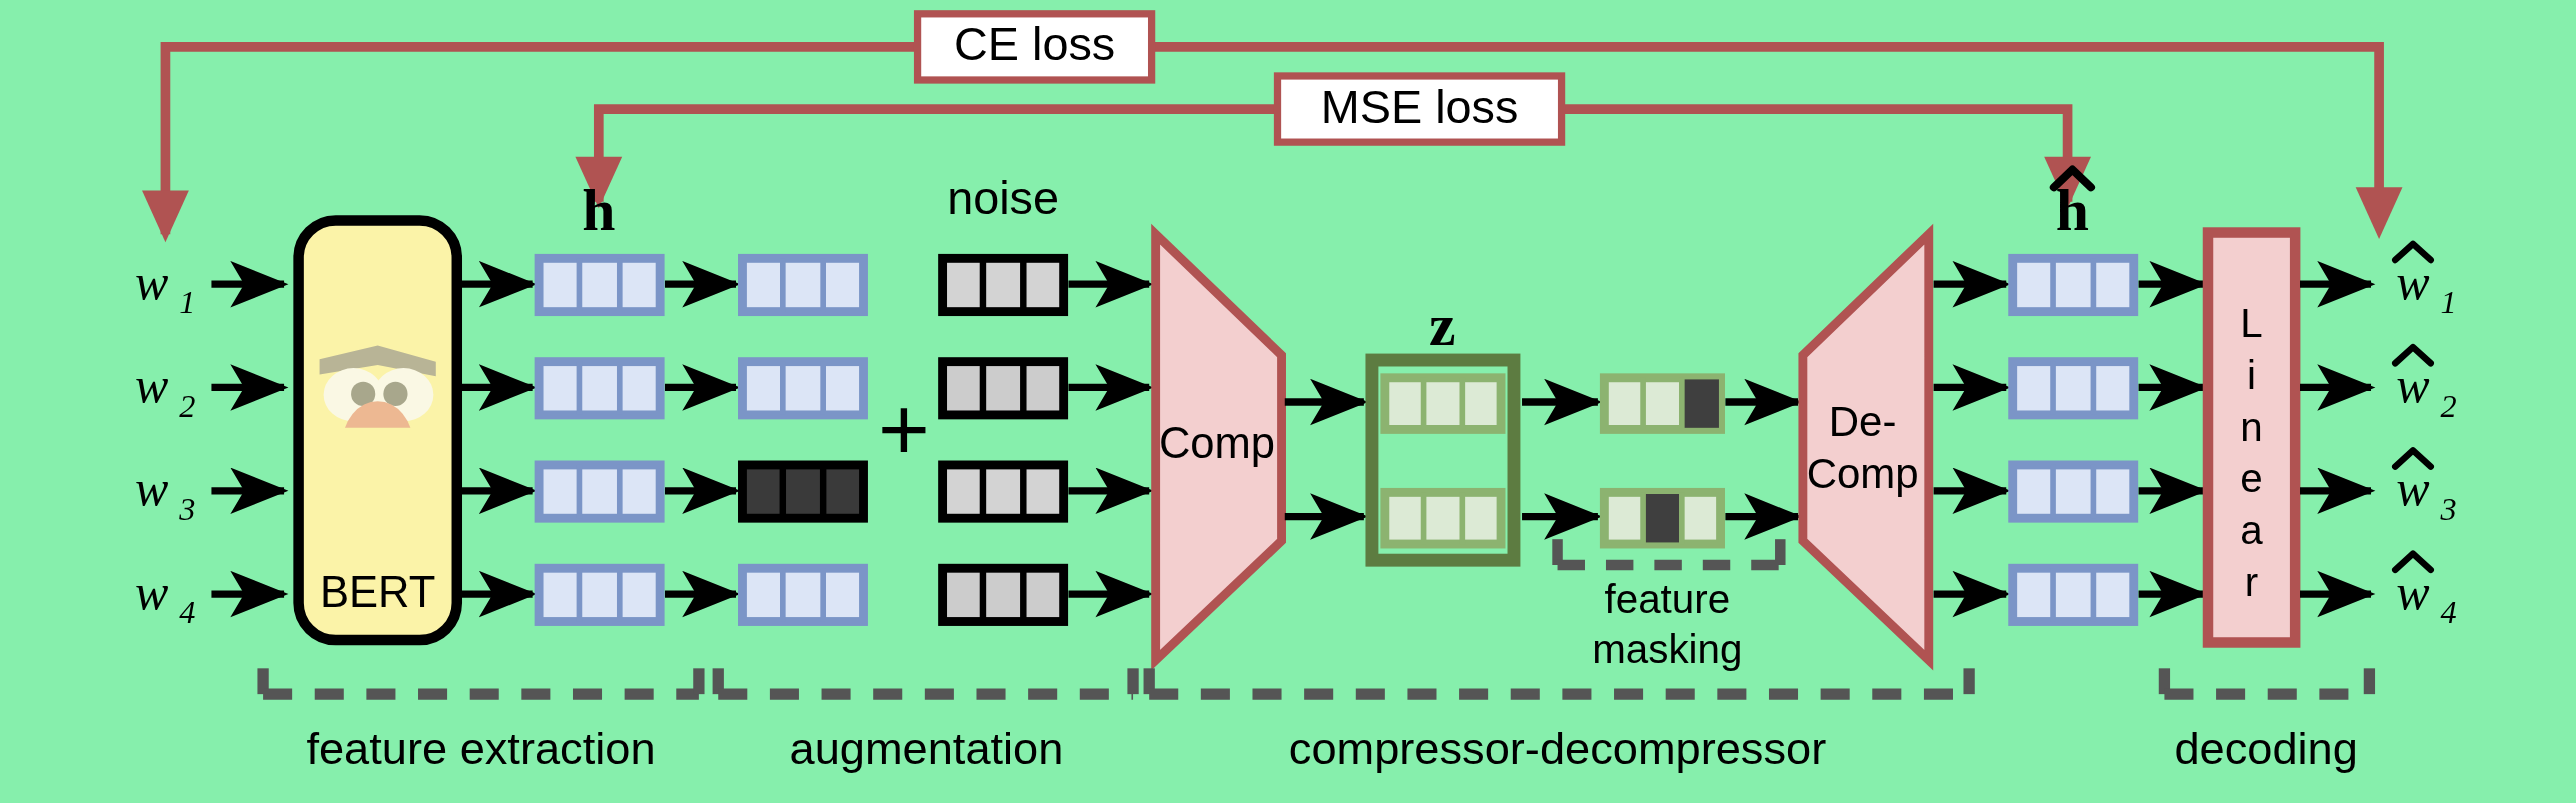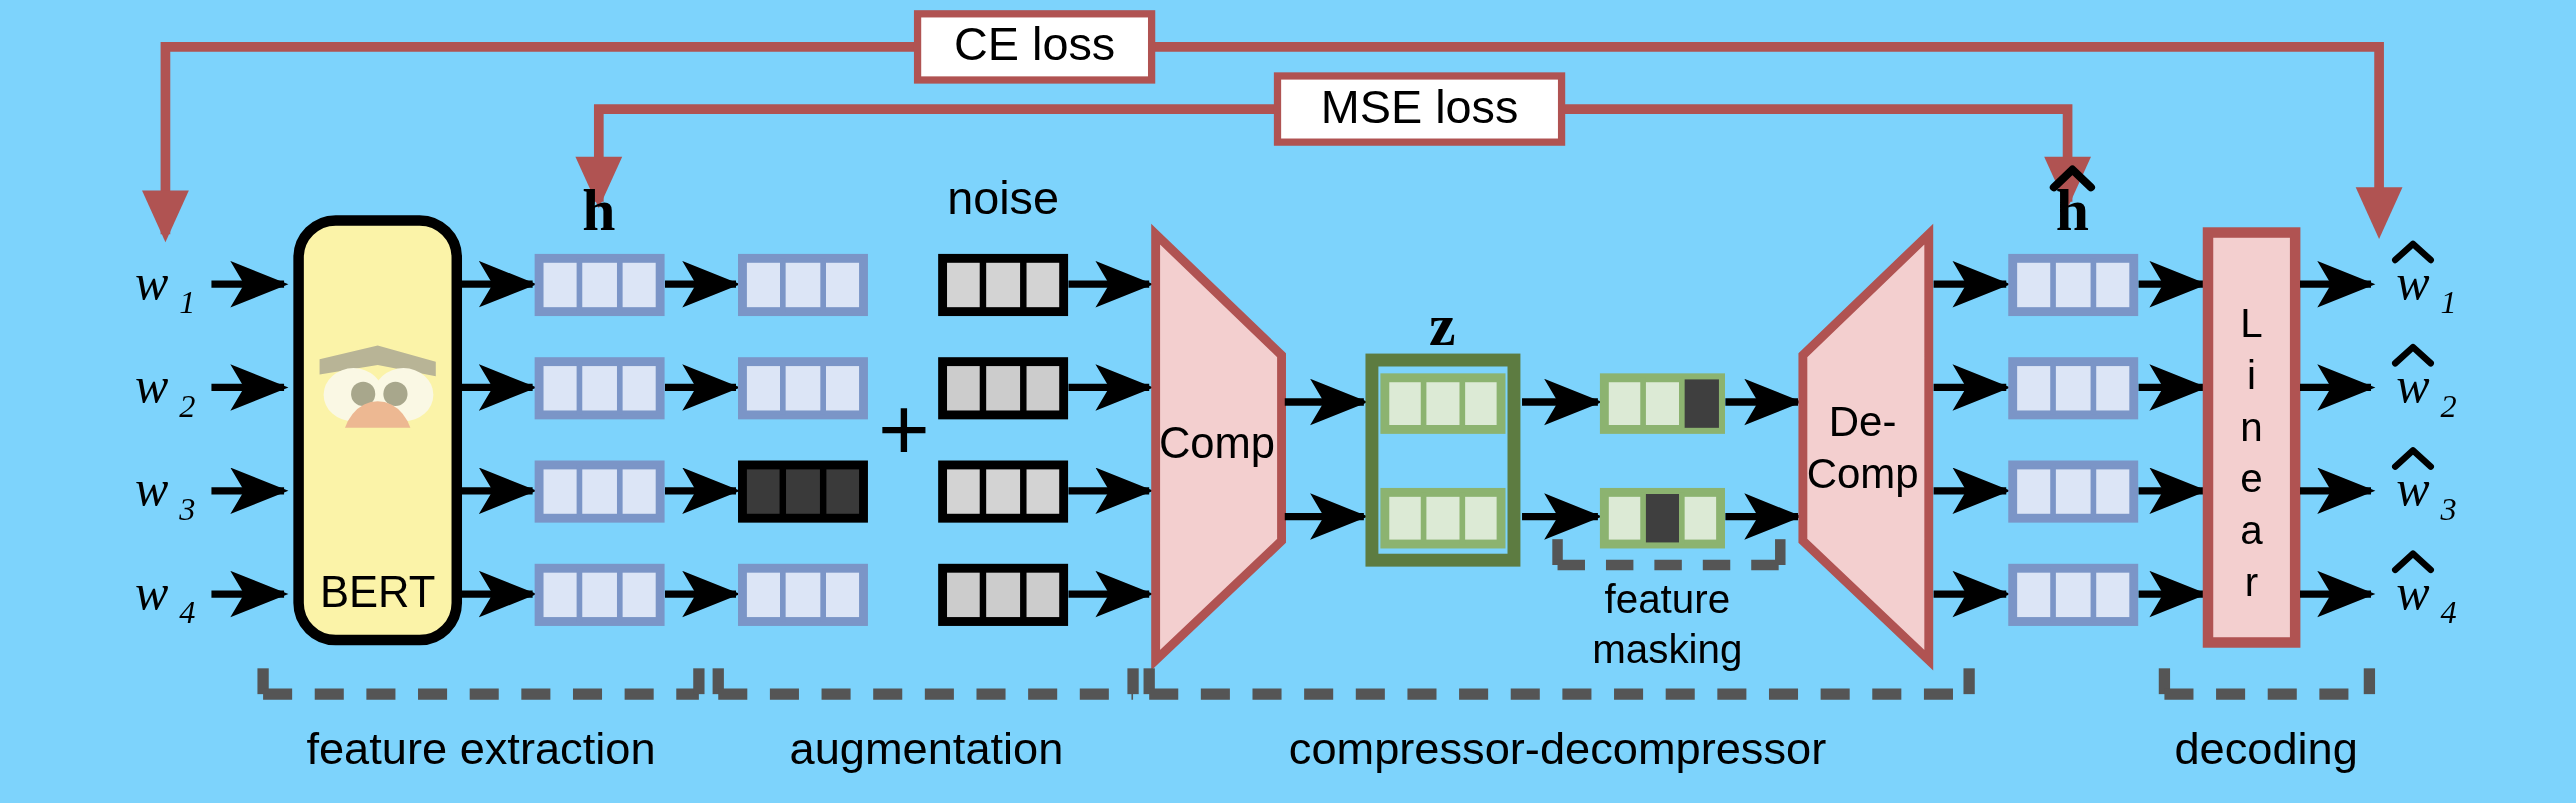--- a/index.html
+++ b/index.html
@@ -1,17 +1,17 @@
 <!DOCTYPE html>
 <html style="font-size:13px"><head>
 <meta charset="utf-8">
 <style>
   html,body{margin:0;padding:0;background:#ffffff;}
   body{width:2576px;height:804px;overflow:hidden;font-family:"Liberation Sans",sans-serif;}
-  #stage{position:relative;width:2576px;height:804px;background:#7dd3fc;}
+  #stage{position:relative;width:2576px;height:804px;background:#86efac;}
   svg#diagram{position:absolute;left:0;top:0;width:2576px;height:804px;display:block;}
   .lbl{font-family:"Liberation Sans",sans-serif;fill:#000;}
   .mathlbl{font-family:"Liberation Serif",serif;font-style:italic;fill:#000;}
   .boldmath{font-family:"Liberation Serif",serif;font-weight:bold;fill:#000;}
 </style>
 </head>
 <body>
 
 <div id="stage">
 <svg id="diagram" viewBox="0 0 3192 996" xmlns="http://www.w3.org/2000/svg">

